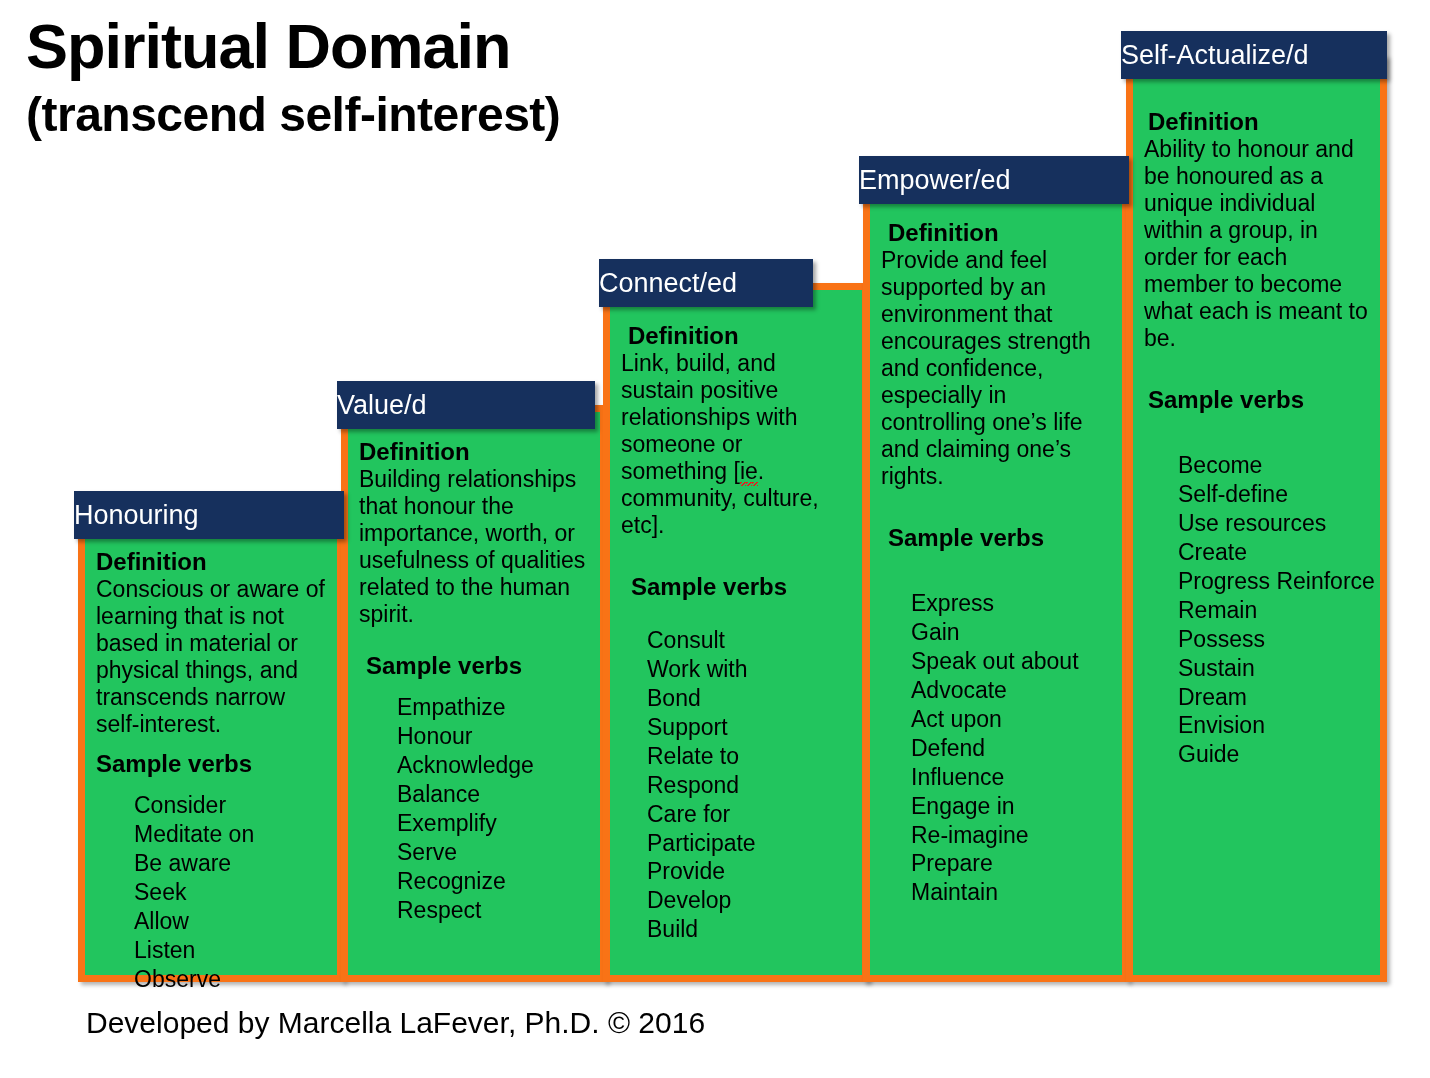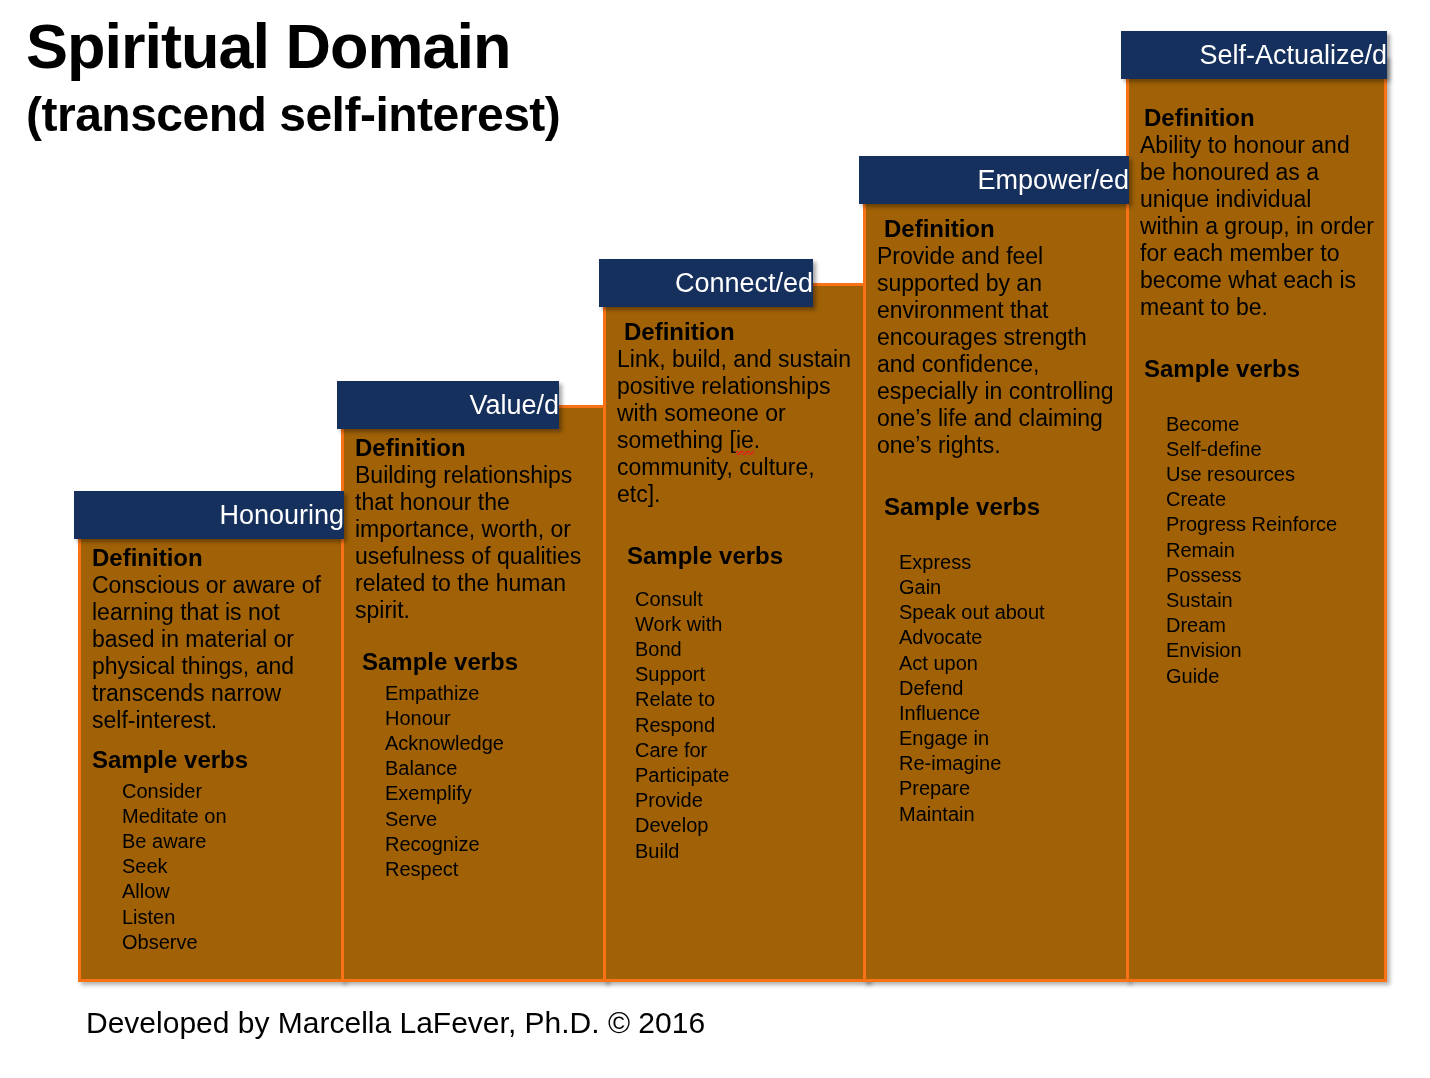--- a/index.html
+++ b/index.html
@@ -37,31 +37,31 @@
     line-height: 1.05;
     letter-spacing: -0.5px;
     margin-top: 12px;
     white-space: nowrap;
   }
 
   
   .column {
     position: absolute;
     box-sizing: border-box;
-    background: #a16207;
-    border: 3px solid #f97316;
+    background: #22c55e;
+    border: 7px solid #f97316;
     box-shadow: 3px 3px 4px rgba(0,0,0,0.30);
   }
   .col-header {
     position: absolute;
     box-sizing: border-box;
     background: #16305d;
     color: #ffffff;
     font-size: 27px;
-    text-align: right;
+    text-align: left;
     line-height: 48px;
     height: 48px;
     box-shadow: 3px 3px 4px rgba(0,0,0,0.35);
     z-index: 5;
     overflow: hidden;
     white-space: nowrap;
   }
   .col-body {
     position: absolute;
     left: 0;
@@ -75,23 +75,23 @@
     font-weight: bold;
     line-height: 1.18;
     margin: 0;
   }
   .defn {
     font-size: 23px;
     line-height: 1.175;
     margin: 0;
   }
   .verbs {
-    font-size: 20px;
+    font-size: 23px;
     line-height: 1.26;
-    margin: 4px;
+    margin: 12px;
     padding-left: 26px;
   }
   .verbs div { white-space: nowrap; }
   .gap-sm { height: 12px; }
   .gap-md { height: 24px; }
   .gap-lg { height: 34px; }
 
   
   .squiggle {
     background-image:
@@ -135,21 +135,21 @@
         <div>Meditate on</div>
         <div>Be aware</div>
         <div>Seek</div>
         <div>Allow</div>
         <div>Listen</div>
         <div>Observe</div>
       </div>
   </div>
 </div>
 
-<div class="col-header" style="left:337px; top:381px; width:222px;">Value/d</div>
+<div class="col-header" style="left:337px; top:381px; width:258px;">Value/d</div>
 <div class="column" style="left:341px; top:405px; width:266px; height:577px;">
   <div class="col-body" style="top:26px;">
     <div class="lbl">Definition</div>
     <div class="defn">Building relationships that honour the importance, worth, or usefulness of qualities related to the human spirit.</div>
     <div class="gap-md"></div>
     <div class="lbl" style="padding-left:7px;">Sample verbs</div>
     <div class="verbs" style="padding-left:26px;">
         <div>Empathize</div>
         <div>Honour</div>
         <div>Acknowledge</div>

